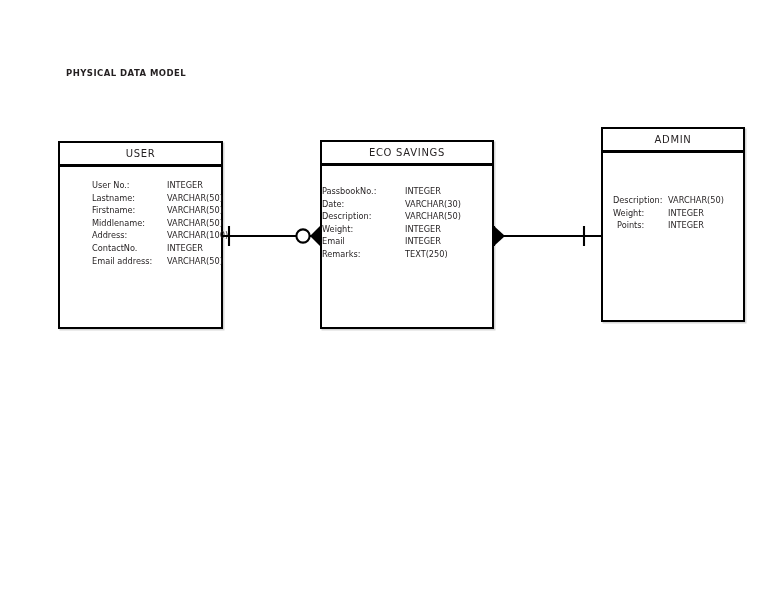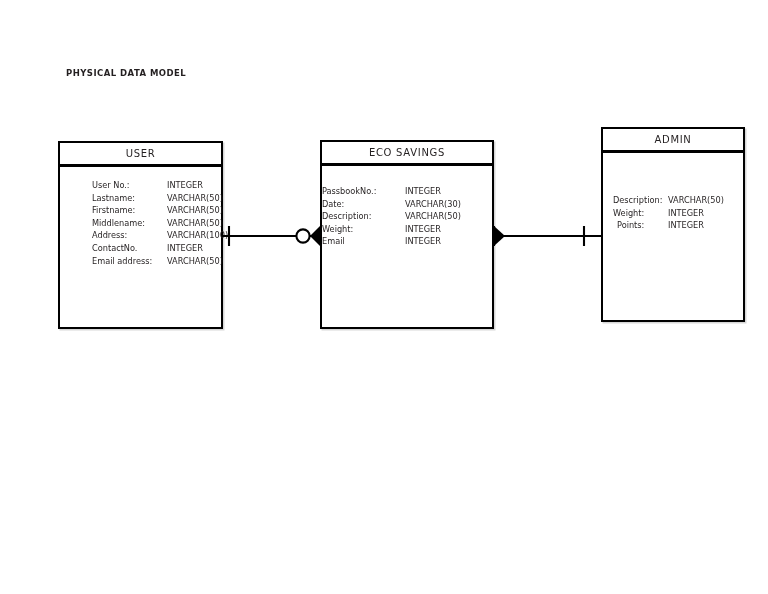--- a/index.html
+++ b/index.html
@@ -180,20 +180,24 @@
           <span class="attr-type">VARCHAR(50)</span>
         </div>
         <div class="attr-row">
           <span class="attr-name">Weight:</span>
           <span class="attr-type">INTEGER</span>
         </div>
         <div class="attr-row">
           <span class="attr-name">Email</span>
           <span class="attr-type">INTEGER</span>
         </div>
+        <div class="attr-row">
+          <span class="attr-name">Remarks:</span>
+          <span class="attr-type">TEXT(250)</span>
+        </div>
       </div>
     </div>
   </div>
 
   <div class="entity" id="entity-admin">
     <div class="entity-header">
       <span class="entity-title">ADMIN</span>
     </div>
     <div class="entity-body">
       <div class="attr-list">

